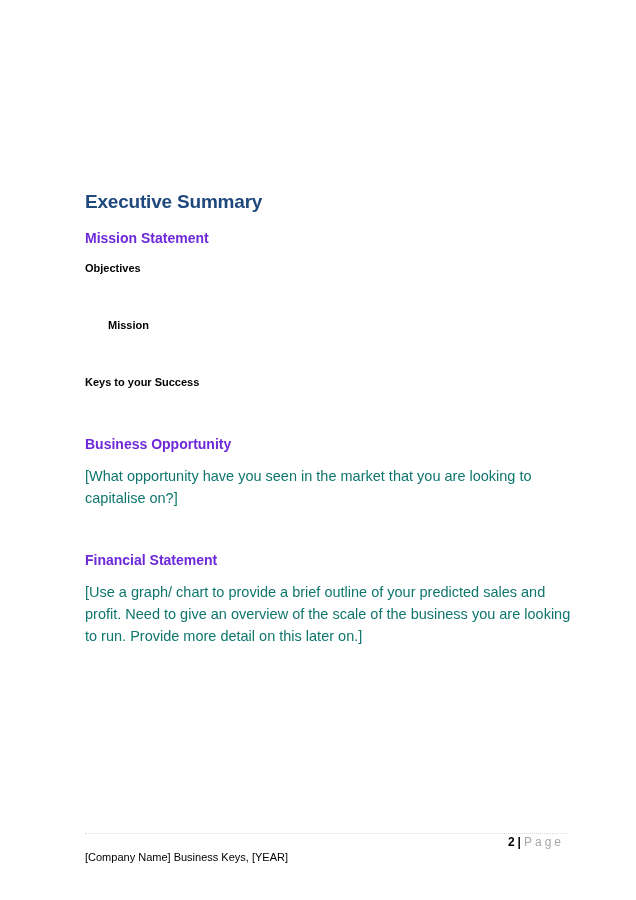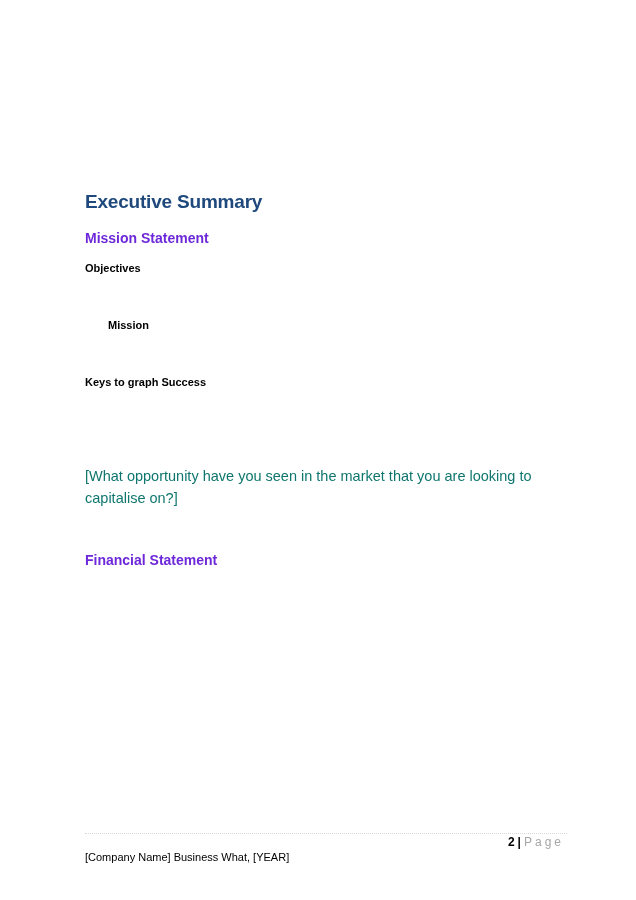--- a/index.html
+++ b/index.html
@@ -19,24 +19,26 @@
 </style>
 </head>
 <body>
 
 <div class="page">
   <div class="h1">Executive Summary</div>
 
   <div class="h2" style="top:230px;">Mission Statement</div>
   <div class="h3" style="top:262px;text-align:center;">Objectives</div>
   <div class="h3" style="top:319px;padding-left:23px;">Mission</div>
-  <div class="h3" style="top:376px;">Keys to graph Success</div>
+  <div class="h3" style="top:376px;">Keys to your Success</div>
 
+  <div class="h2" style="top:436px;">Business Opportunity</div>
   <div class="red" style="top:465px; width:450px;">[What opportunity have you seen in the market that you are looking to capitalise on?]</div>
 
   <div class="h2" style="top:552px;">Financial Statement</div>
+  <div class="red" style="top:581px;">[Use a graph/ chart to provide a brief outline of your predicted sales and profit. Need to give an overview of the scale of the business you are looking to run. Provide more detail on this later on.]</div>
 
   <div class="footer-line"></div>
   <div class="page-num">
     <span class="num">2</span><span class="sep">|</span><span class="label">Page</span>
   </div>
-  <div class="footer-text">[Company Name] Business What, [YEAR]</div>
+  <div class="footer-text">[Company Name] Business Keys, [YEAR]</div>
 </div>
 
 </body></html>

